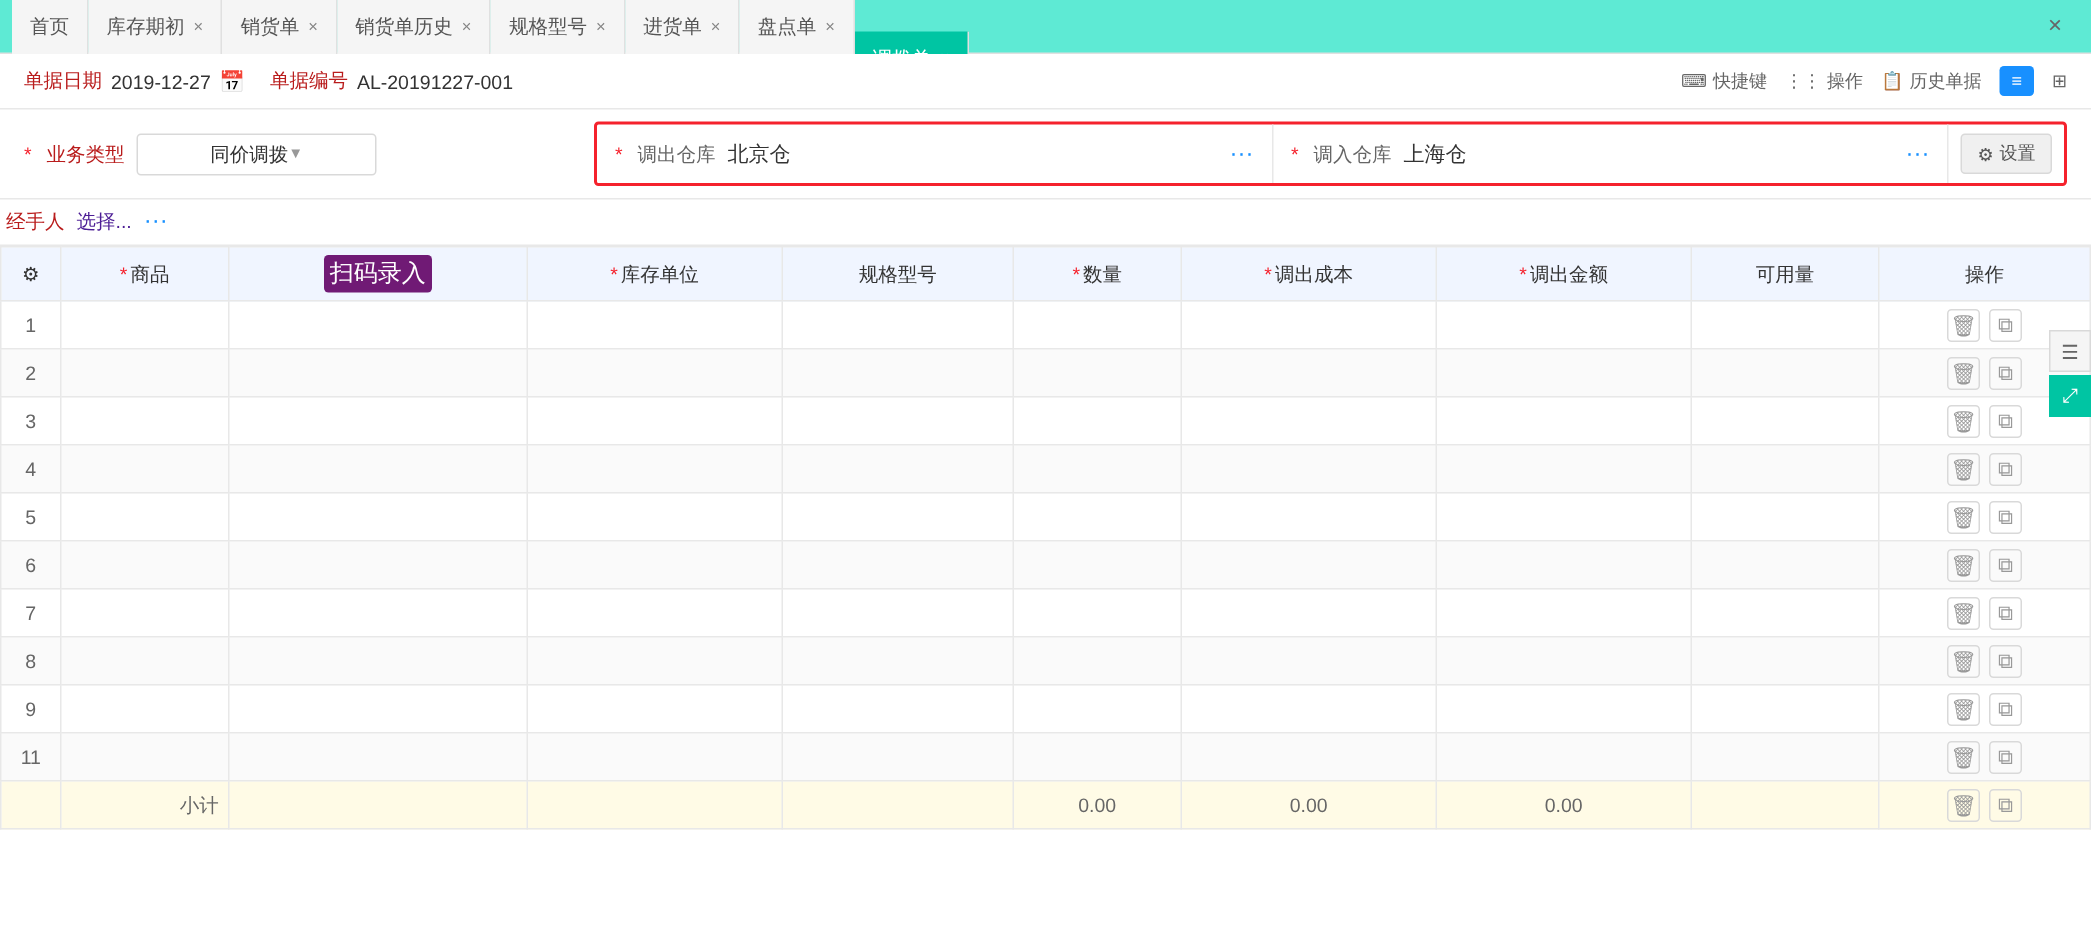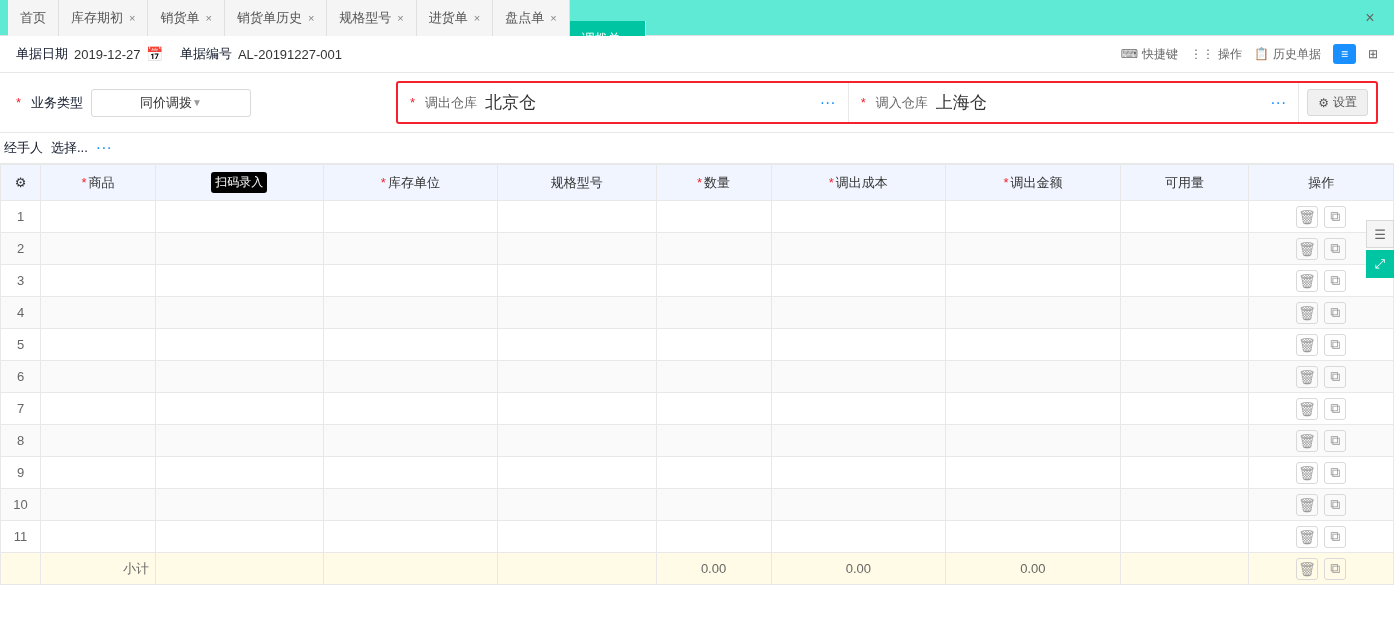--- a/index.html
+++ b/index.html
@@ -70,21 +70,21 @@
       display: flex;
       align-items: center;
       gap: 16px;
       flex: 1;
     }
     .form-field {
       display: flex;
       align-items: center;
       gap: 6px;
     }
-    .form-label { color: #0f172a; font-size: 13px; }
+    .form-label { color: #b91c1c; font-size: 13px; }
     .form-value { color: #333; font-size: 13px; }
     .calendar-icon {
       color: #999;
       cursor: pointer;
       font-size: 14px;
     }
     .form-header-right {
       display: flex;
       align-items: center;
       gap: 12px;
@@ -158,21 +158,21 @@
       border-right: 1px solid #e8e8e8;
     }
     .warehouse-right {
       flex: 1;
       display: flex;
       align-items: center;
       padding: 6px 12px;
       gap: 8px;
     }
     .warehouse-label { color: #666; font-size: 13px; }
-    .warehouse-value { color: #333; font-size: 17px; flex: 1; }
+    .warehouse-value { color: #333; font-size: 14px; flex: 1; }
 
     
     .settings-area {
       display: flex;
       align-items: center;
       padding: 6px 8px;
       border-left: 1px solid #e8e8e8;
     }
     .settings-gear-btn {
       display: flex;
@@ -188,21 +188,21 @@
     }
 
     
     .person-row {
       display: flex;
       align-items: center;
       padding: 6px 4px;
       border-bottom: 1px solid #e8e8e8;
       gap: 8px;
     }
-    .person-select { color: #0f172a; font-size: 13px; cursor: pointer; }
+    .person-select { color: #4c1d95; font-size: 13px; cursor: pointer; }
     .person-more { color: #1890ff; cursor: pointer; font-size: 16px; }
 
     
     .table-container {
       flex: 1;
       overflow: auto;
     }
     table {
       width: 100%;
       border-collapse: collapse;
@@ -260,27 +260,27 @@
       display: flex;
       align-items: center;
       justify-content: center;
     }
 
     
     .gear-cell {
       width: 40px;
     }
     .scan-btn {
-      background: #000000;
+      background: #701a75;
       color: #fff;
       border: none;
       padding: 2px 4px;
       border-radius: 3px;
       cursor: pointer;
-      font-size: 12px;
+      font-size: 16px;
     }
 
     
     .right-sidebar {
       position: fixed;
       right: 0;
       top: 220px;
       display: flex;
       flex-direction: column;
       gap: 2px;
@@ -597,37 +597,20 @@
     <td></td>
     <td></td>
     <td>
       <div class="action-cell">
         <div class="action-icon">🗑</div>
         <div class="action-icon">⧉</div>
       </div>
     </td>
   </tr>
           <tr>
-    <td class="row-num">10</td>
-    <td></td>
-    <td></td>
-    <td></td>
-    <td></td>
-    <td></td>
-    <td></td>
-    <td></td>
-    <td></td>
-    <td>
-      <div class="action-cell">
-        <div class="action-icon">🗑</div>
-        <div class="action-icon">⧉</div>
-      </div>
-    </td>
-  </tr>
-          <tr>
     <td class="row-num">11</td>
     <td></td>
     <td></td>
     <td></td>
     <td></td>
     <td></td>
     <td></td>
     <td></td>
     <td></td>
     <td>

